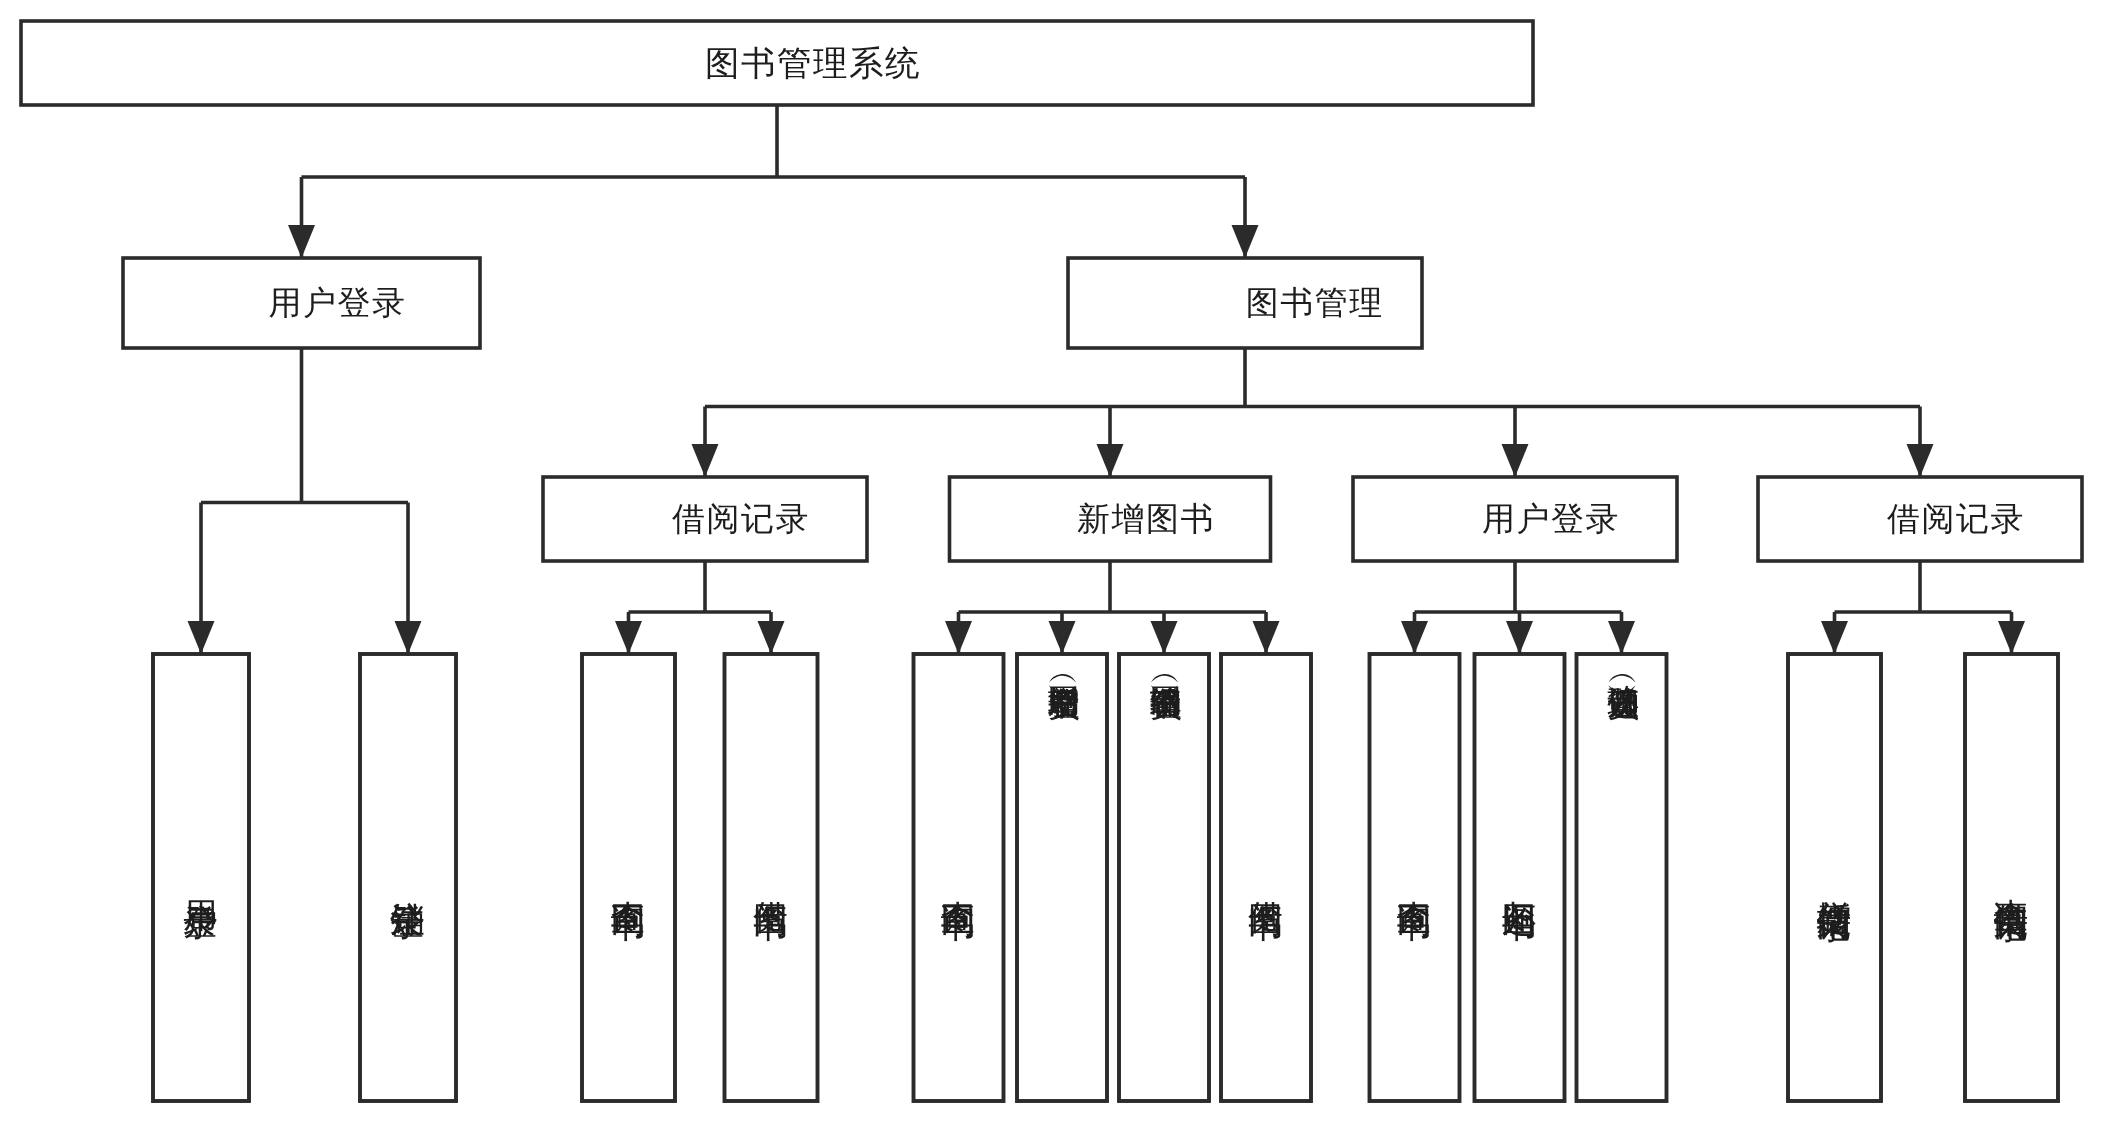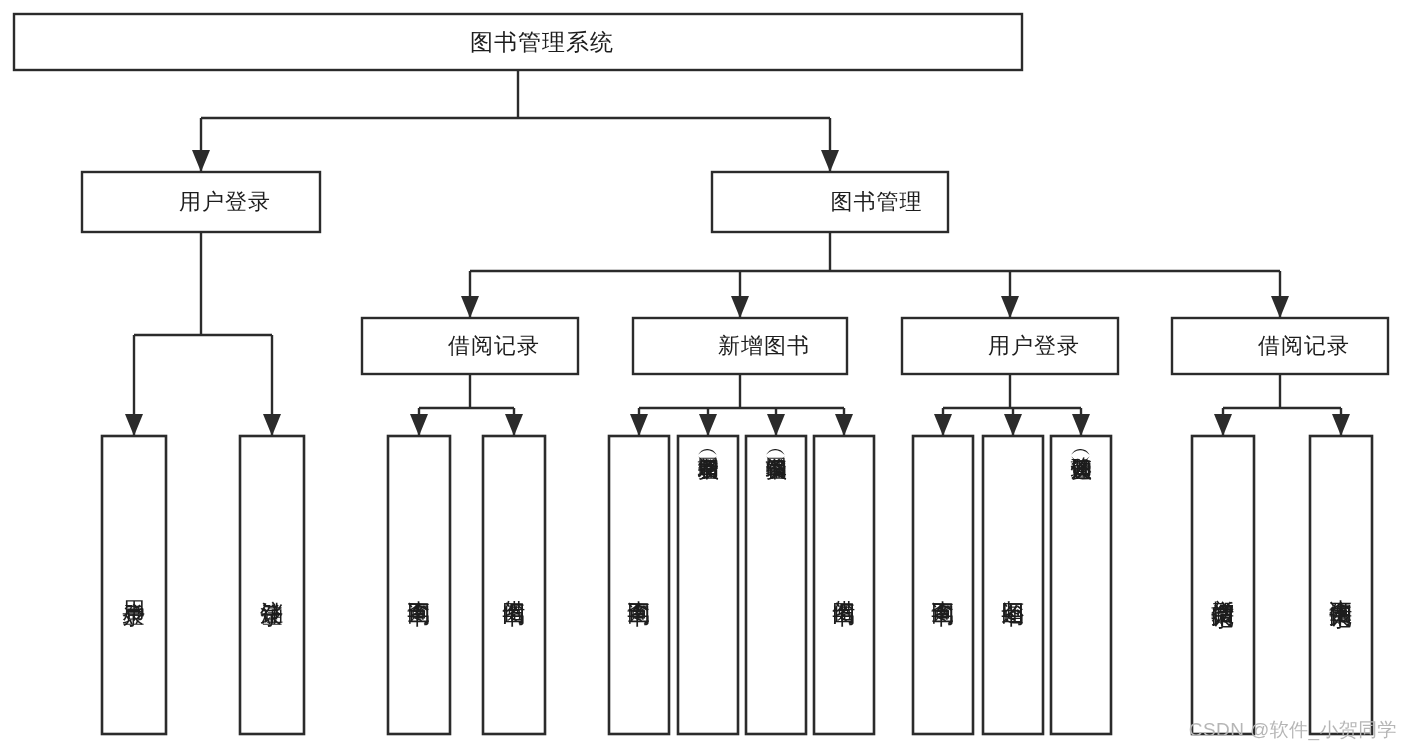--- a/index.html
+++ b/index.html
@@ -232,15 +232,14 @@
         <div class="vertical-text" style="font-size: 21px; letter-spacing: 0.5px;">确认归还（管理员）</div>
       </div>
       <div class="vertical-text-holder" style="left: 1192px; top: 436px; width: 62px; height: 298px;">
         <div class="vertical-text">新增借阅记录</div>
       </div>
       <div class="vertical-text-holder" style="left: 1310px; top: 436px; width: 62px; height: 298px;">
         <div class="vertical-text">查询借阅记录</div>
       </div>
     </div>
 
-  <div id="watermark">CSDN @软件_小贺同学</div>
 
 </div>
 
 </body></html>

